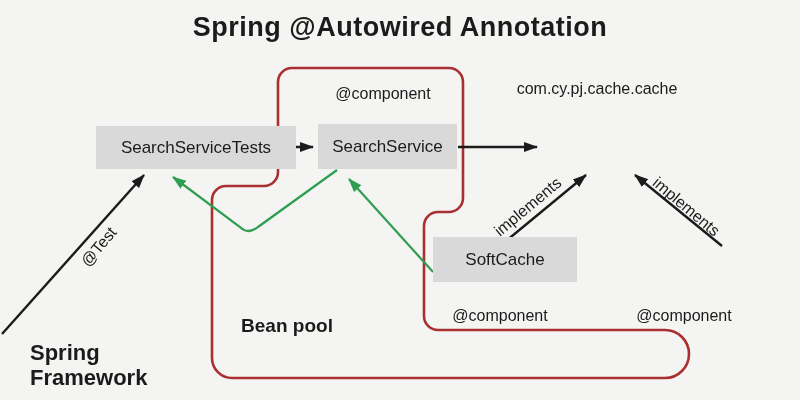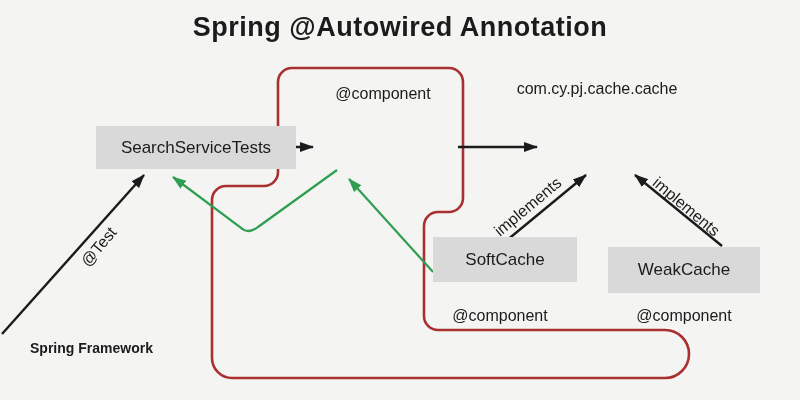--- a/index.html
+++ b/index.html
@@ -13,21 +13,21 @@
   .title{position:absolute; left:0; top:12px; width:800px; text-align:center;
          font-size:27px; font-weight:700; letter-spacing:.5px; color:var(--ink);}
   .node{position:absolute; background:var(--node-fill); color:var(--ink);
         display:flex; align-items:center; justify-content:center; font-size:17px;}
   .ellipse{border-radius:50%;}
   .lbl{position:absolute; color:var(--ink); font-size:16px; white-space:nowrap;
        transform:translate(-50%,-50%);}
   .lbl.bold{font-weight:700; font-size:19px;}
   .rot{transform-origin:center;}
   .sf{position:absolute; left:30px; top:340px; width:140px; font-weight:700;
-      font-size:14px; line-height:1.15; color:var(--ink);}
+      font-size:22px; line-height:1.15; color:var(--ink);}
 </style>
 </head>
 <body>
 
 <div class="stage">
 
   <svg viewBox="0 0 800 400" aria-hidden="true">
     <defs>
       <marker id="arrB" markerUnits="userSpaceOnUse" markerWidth="14" markerHeight="12" refX="13" refY="6" orient="auto">
         <path d="M0,1 L14,6 L0,11 Z" style="fill:var(--ink)"></path>
@@ -55,18 +55,19 @@
 
   <div class="title">Spring @Autowired Annotation</div>
 
   <div class="lbl" style="left:383px; top:94px;">@component</div>
   <div class="lbl" style="left:597px; top:89px;">com.cy.pj.cache.cache</div>
   <div class="lbl rot" style="left:99px; top:247px; transform:translate(-50%,-50%) rotate(-50deg);">@Test</div>
   <div class="lbl rot" style="left:528px; top:207px; transform:translate(-50%,-50%) rotate(-40deg);">implements</div>
   <div class="lbl rot" style="left:686px; top:207px; transform:translate(-50%,-50%) rotate(40deg);">implements</div>
   <div class="lbl" style="left:500px; top:316px;">@component</div>
   <div class="lbl" style="left:684px; top:316px;">@component</div>
+  <div class="lbl bold" style="left:287px; top:326px;">Bean pool</div>
   <div class="sf">Spring Framework</div>
 
   <div class="node" style="left:60px; top:126px; width:200px; height:43px;margin-left:36px;">SearchServiceTests</div>
+  <div class="node" style="left:318px; top:124px; width:139px; height:45px;">SearchService</div>
   <div class="node" style="left:433px; top:237px; width:144px; height:45px;">SoftCache</div>
-  <div class="node" style="left:608px; top:247px; width:152px; height:46px;">WeakCache</div>
 </div>
 
 </body></html>

